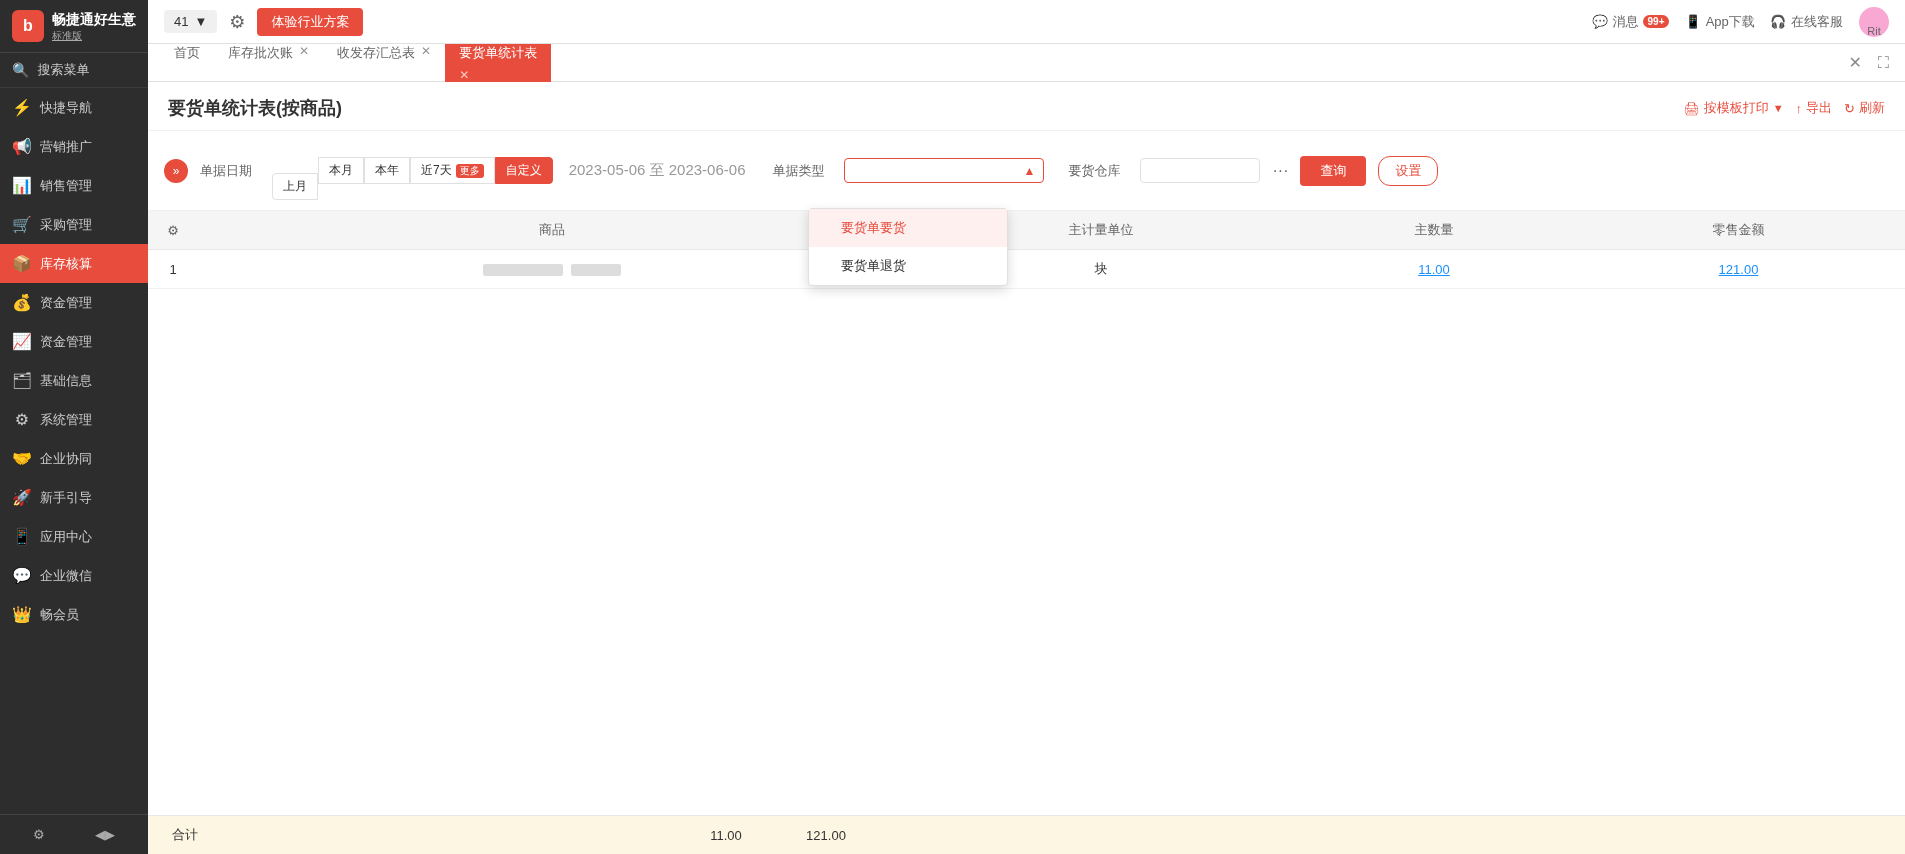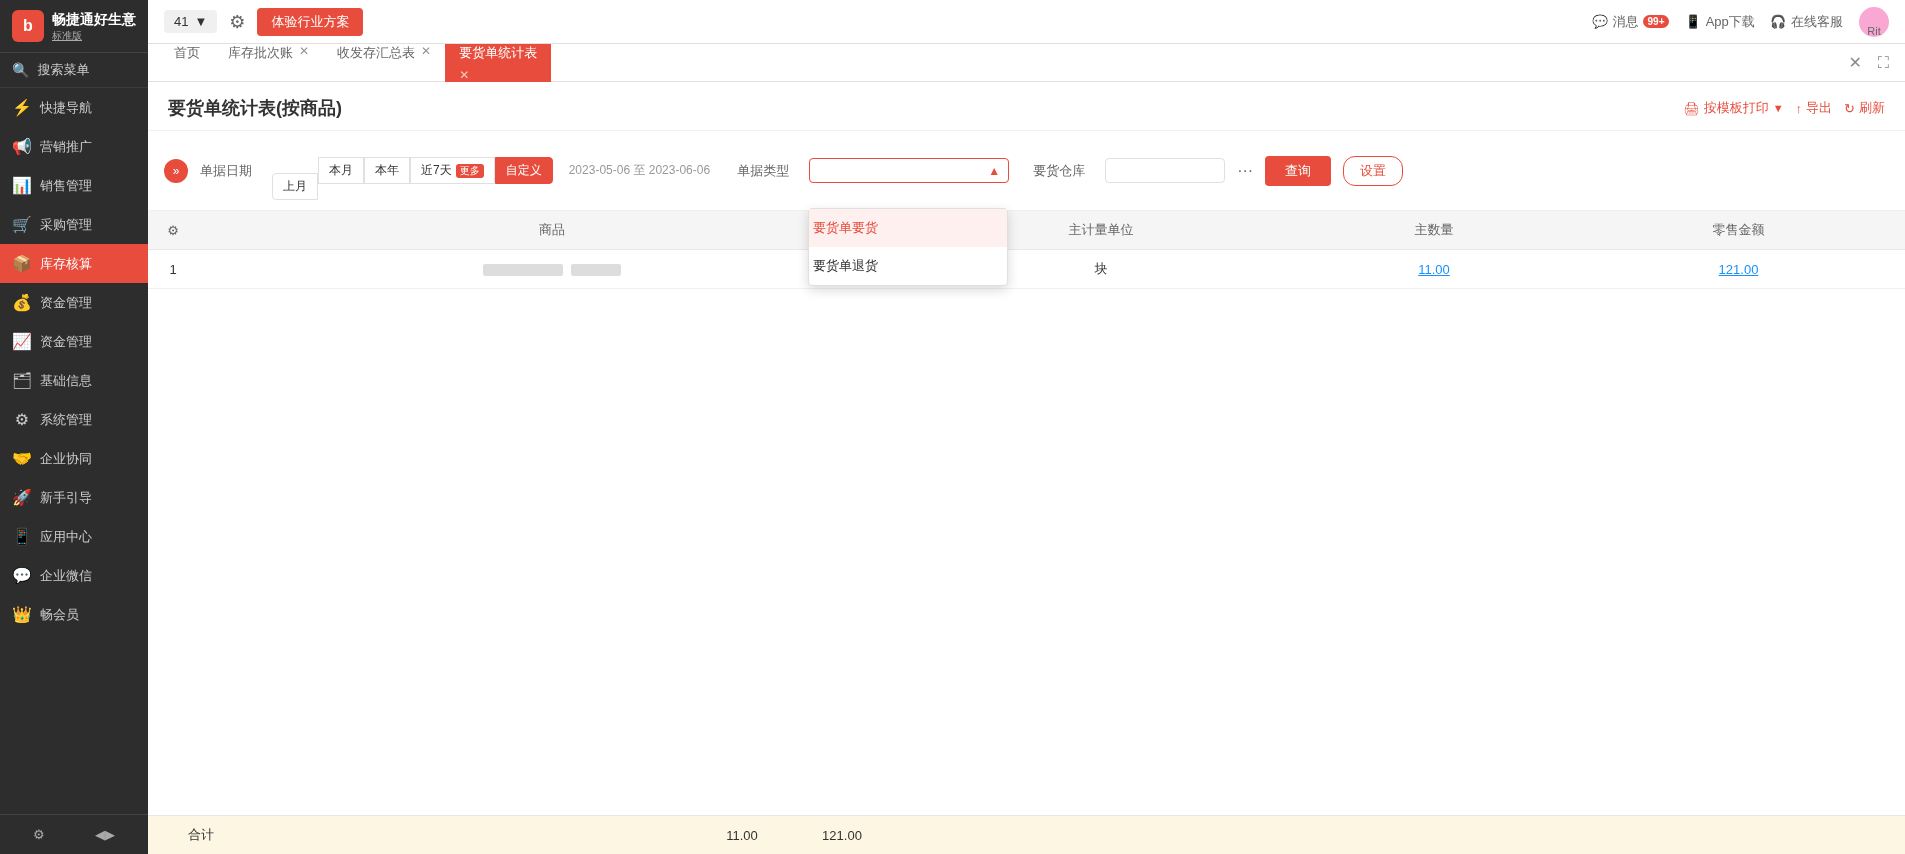--- a/index.html
+++ b/index.html
@@ -300,21 +300,21 @@
     }
     .recent-badge {
       background: #e74c3c;
       color: white;
       font-size: 10px;
       border-radius: 3px;
       padding: 0 4px;
     }
     .date-btn:last-child { border-radius: 0 4px 4px 0; }
     .date-range-text {
-      font-size: 12px;
+      font-size: 15px;
       color: #999;
       margin-left: 4px;
       white-space: nowrap;
     }
     .filter-type-select {
       border: 1px solid #e0e0e0;
       border-radius: 4px;
       padding: 4px 8px;
       font-size: 13px;
       color: #333;
@@ -358,21 +358,21 @@
       top: calc(100% - 2px);
       left: 660px;
       background: white;
       border: 1px solid #e0e0e0;
       border-radius: 4px;
       box-shadow: 0 4px 12px rgba(0,0,0,0.15);
       z-index: 100;
       min-width: 200px;
     }
     .dropdown-item {
-      padding: 10px 4px;
+      padding: 10px 32px;
       font-size: 13px;
       cursor: pointer;
       color: #333;
     }
     .dropdown-item.selected { background: #fff0f0; color: #e74c3c; }
 
     
     .table-area {
       flex: 1;
       overflow: auto;
@@ -421,21 +421,21 @@
       margin-left: 4px;
     }
     .td-link { color: #333; }
 
     
     .table-footer {
       background: #fdf6e3;
       border-top: 1px solid #e8e8e8;
       display: flex;
       align-items: center;
-      padding: 10px 24px;
+      padding: 10px 8px;
       flex-shrink: 0;
       font-size: 13px;
       color: #333;
     }
   </style>
 </head>
 <body>
 
 <div class="sidebar">
   <div class="sidebar-logo">

